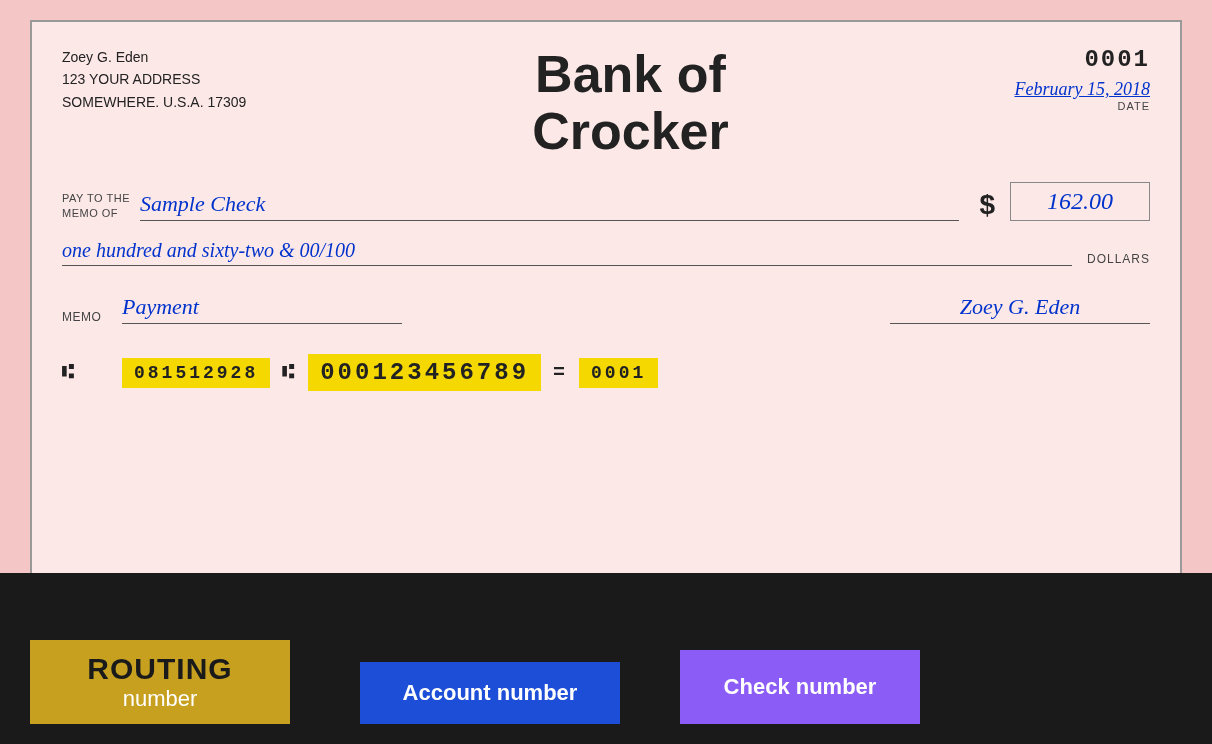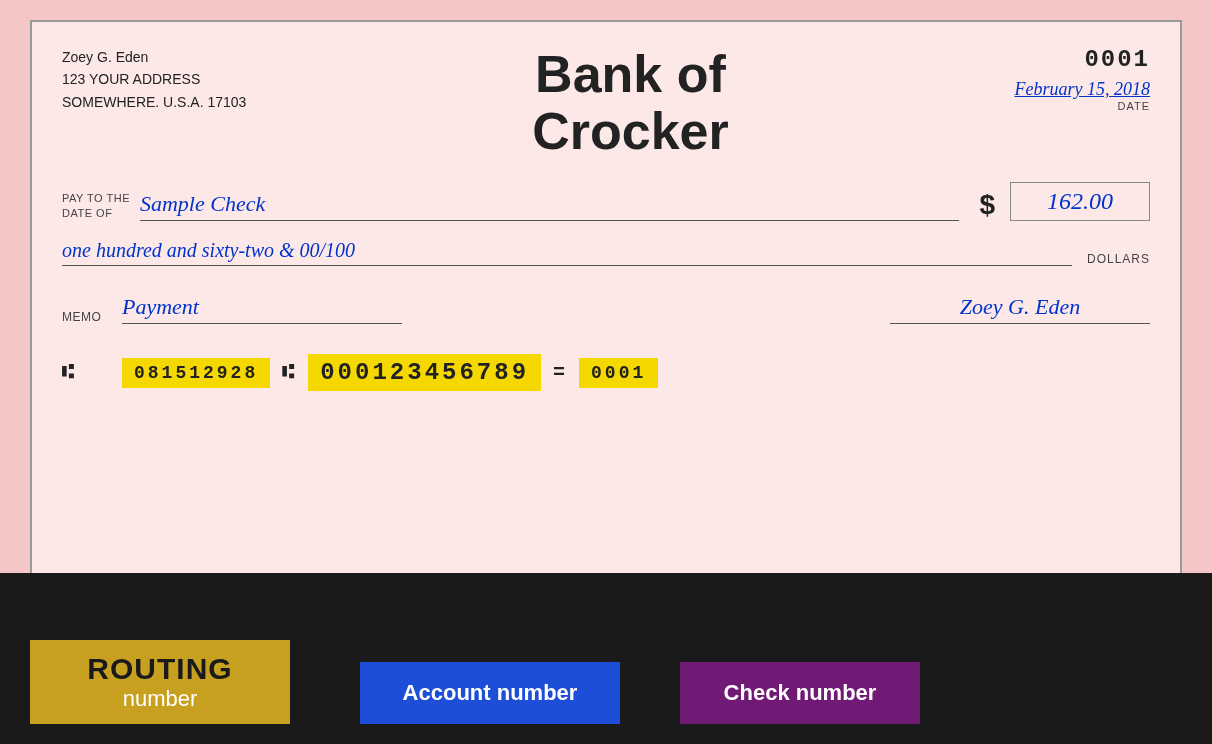--- a/index.html
+++ b/index.html
@@ -330,62 +330,62 @@
     .account-label-text {
       font-size: 22px;
       font-weight: bold;
       color: #fff;
     }
 
     .check-label-box {
       position: absolute;
       bottom: 20px;
       left: 680px;
-      background: #701a75;
-      padding: 18px 28px;
+      background: #8b5cf6;
+      padding: 24px 28px;
       min-width: 240px;
       text-align: center;
     }
 
     .check-label-text {
       font-size: 22px;
       font-weight: bold;
       color: #fff;
     }
   </style>
 </head>
 <body>
 
 <div class="check-wrapper">
 
   <div class="check-top">
     <div class="check-address">
       <div>Zoey G. Eden</div>
       <div>123 YOUR ADDRESS</div>
-      <div>SOMEWHERE. U.S.A. 17103</div>
+      <div>SOMEWHERE. U.S.A. 17309</div>
     </div>
 
     <div class="bank-name">
       <span>Bank of</span><br>
       <span>Crocker</span>
     </div>
 
     <div class="check-number-area">
       <div class="check-number-top">0001</div>
       <div class="date-area">
         <div class="date-value">February 15, 2018</div>
         <div class="date-label">DATE</div>
       </div>
     </div>
   </div>
 
   <div class="pay-section">
     <div class="pay-to-label">
       <span>PAY TO THE</span><br>
-      <span>DATE OF</span>
+      <span>MEMO OF</span>
     </div>
     <div class="pay-to-line">
       <span class="pay-to-name">Sample Check</span>
     </div>
     <div class="dollar-sign">$</div>
     <div class="amount-box">
       <span class="amount-value">162.00</span>
     </div>
   </div>
 

